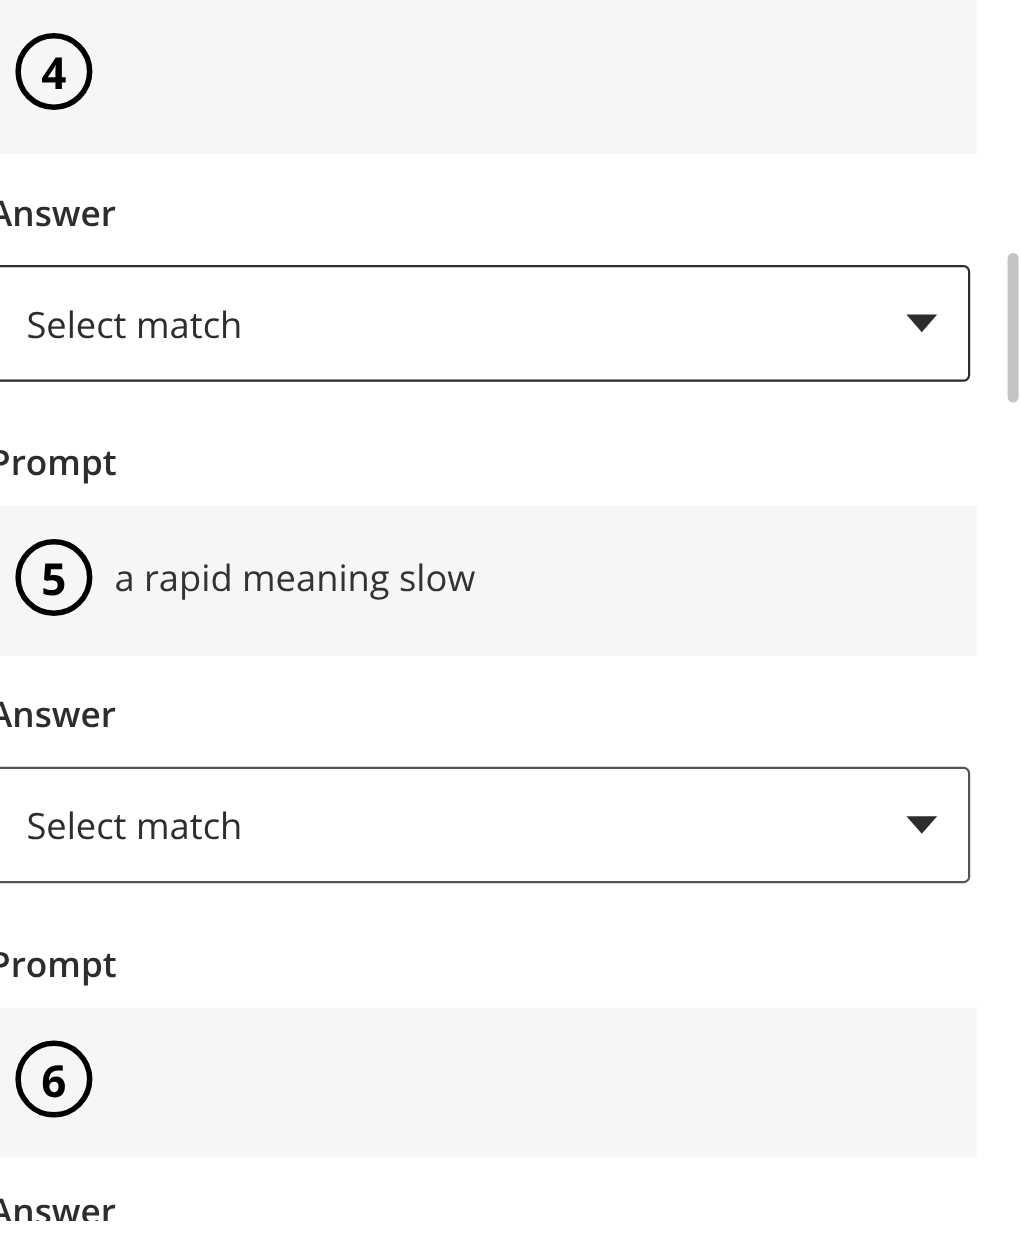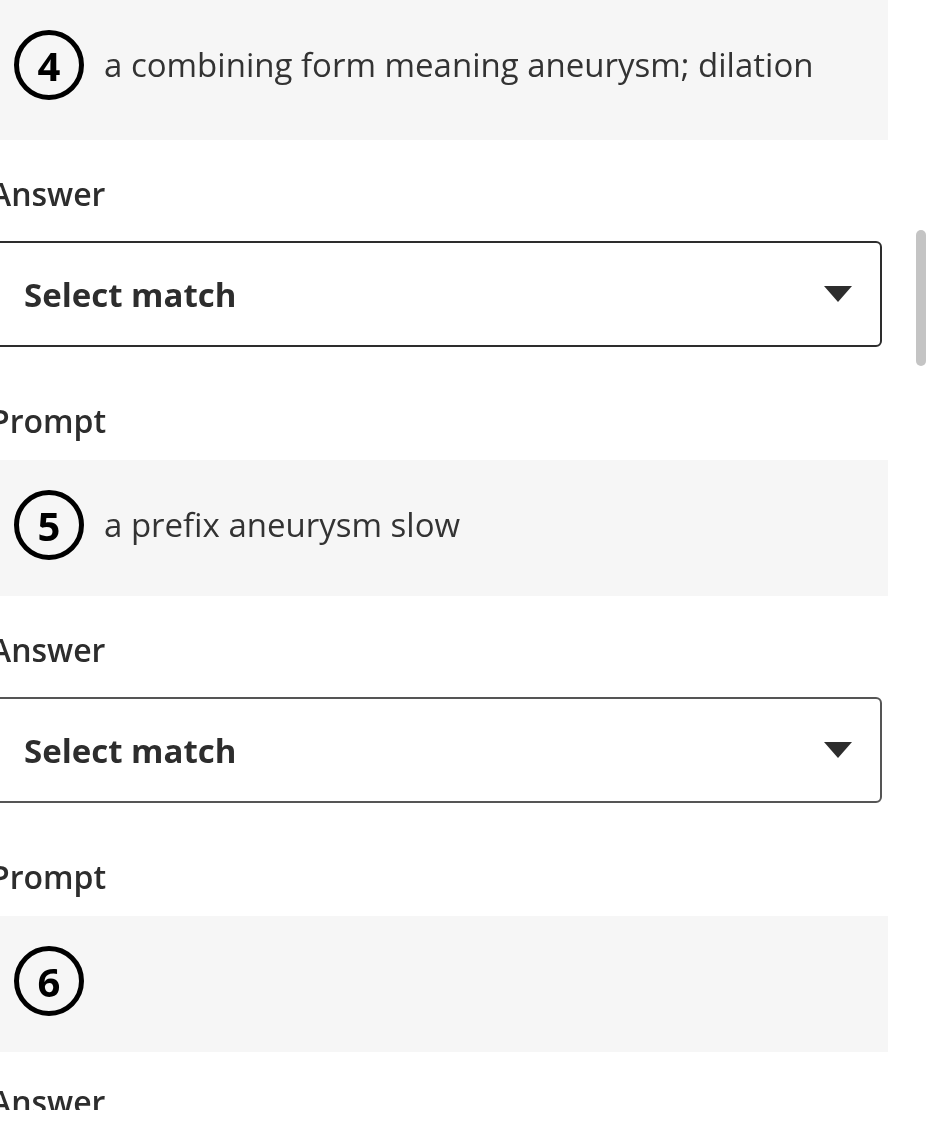--- a/index.html
+++ b/index.html
@@ -91,21 +91,21 @@
       cursor: pointer;
       background: #ffffff;
     }
     
     .select-box.active {
       border-color: #2d2d2d;
     }
     
     .select-placeholder {
       font-size: 33px;
-      font-weight: 700;
+      font-weight: 400;
       color: #2d2d2d;
     }
     
     .caret-down {
       width: 0;
       height: 0;
       border-left: 14px solid transparent;
       border-right: 14px solid transparent;
       border-top: 16px solid #2d2d2d;
     }
@@ -140,37 +140,36 @@
   </style>
 </head>
 <body>
 
 <div class="content">
 
   <div class="prompt-box first">
     <div class="number-circle">
       <span>4</span>
     </div>
-    <div class="prompt-text">a combining form meaning aneurysm; dilation</div>
   </div>
 
   <div class="answer-label">Answer</div>
 
   <div class="select-box active">
     <span class="select-placeholder">Select match</span>
     <span class="caret-down"></span>
   </div>
 
   <div class="prompt-label">Prompt</div>
 
   <div class="prompt-box">
     <div class="number-circle">
       <span>5</span>
     </div>
-    <div class="prompt-text">a prefix aneurysm slow</div>
+    <div class="prompt-text">a rapid meaning slow</div>
   </div>
 
   <div class="answer-label">Answer</div>
 
   <div class="select-box">
     <span class="select-placeholder">Select match</span>
     <span class="caret-down"></span>
   </div>
 
   <div class="prompt-label">Prompt</div>

